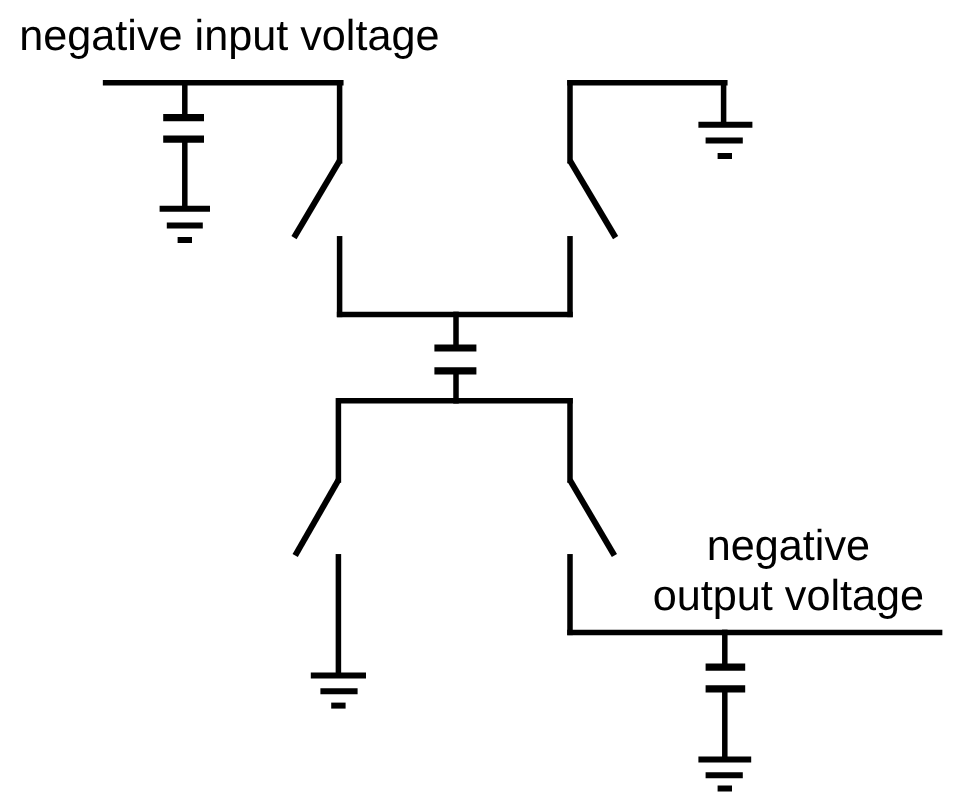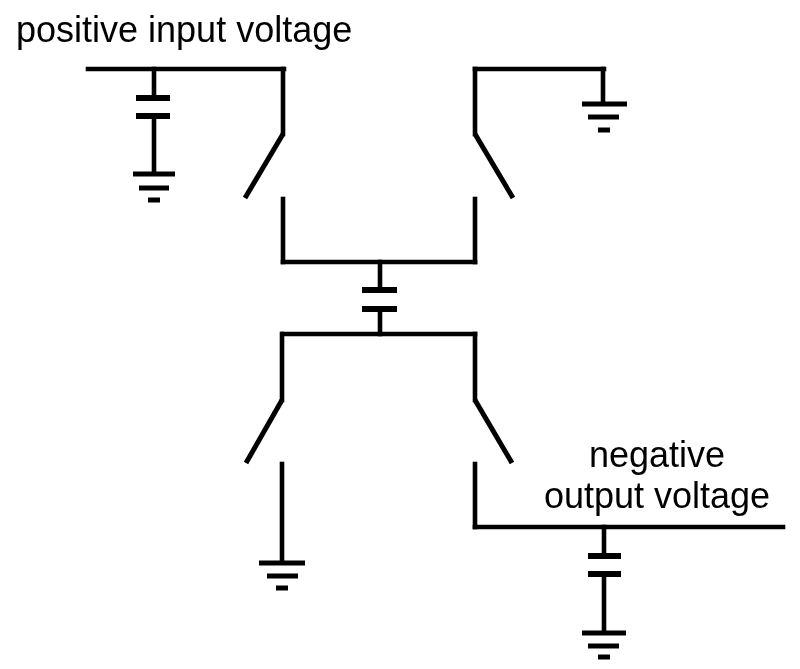--- a/index.html
+++ b/index.html
@@ -116,20 +116,20 @@
         <line x1="588" y1="574" x2="621" y2="574" stroke="#000000" stroke-width="6" stroke-linecap="butt"></line>
         <line x1="604" y1="577" x2="604" y2="632" stroke="#000000" stroke-width="4.6" stroke-linecap="square"></line>
       </g>
       <g>
         <line x1="582" y1="633" x2="626" y2="633" stroke="#000000" stroke-width="5" stroke-linecap="butt"></line>
         <line x1="588" y1="646" x2="619" y2="646" stroke="#000000" stroke-width="5" stroke-linecap="butt"></line>
         <line x1="598" y1="657" x2="610" y2="657" stroke="#000000" stroke-width="5" stroke-linecap="butt"></line>
       </g>
     </svg>
 
-  <div class="label input-label">positive input voltage</div>
+  <div class="label input-label">negative input voltage</div>
 
   <div class="label output-label">
     <div>negative</div>
     <div>output voltage</div>
   </div>
 
 </div>
 
 </body></html>

